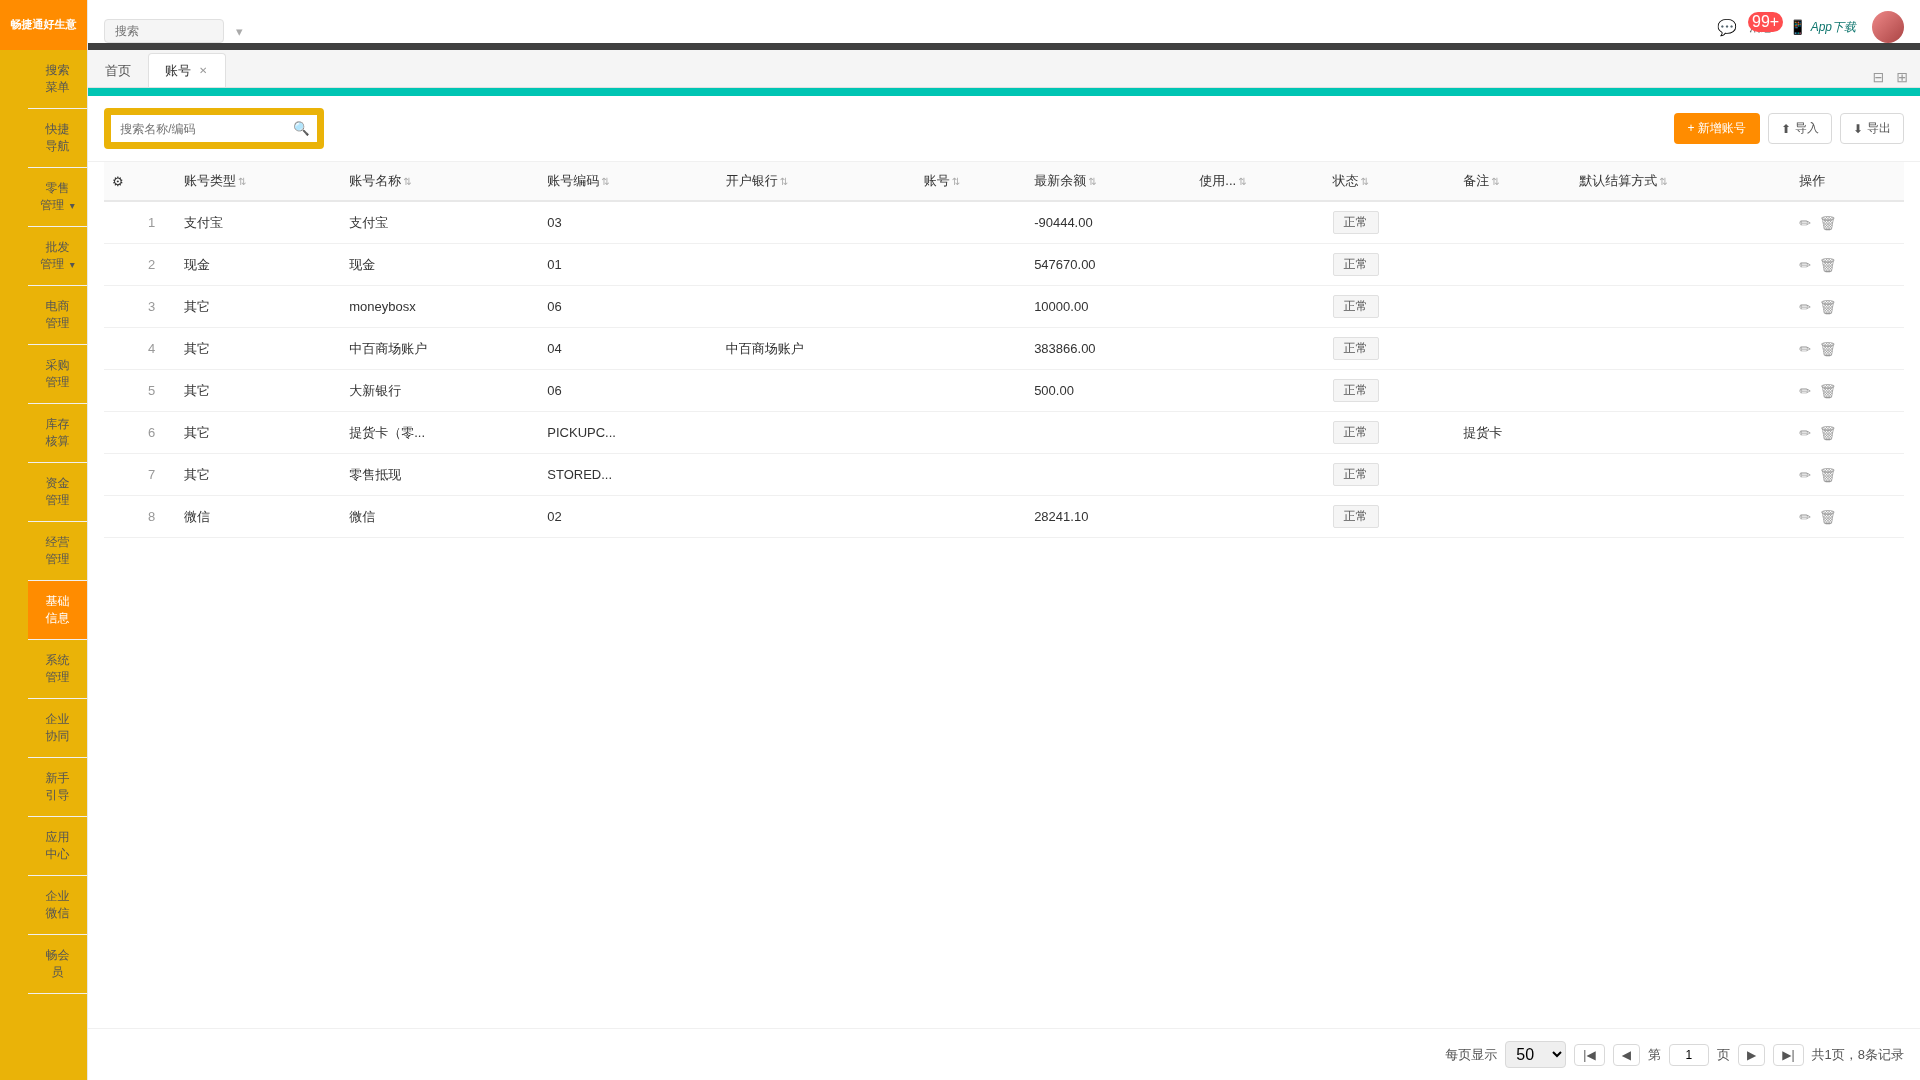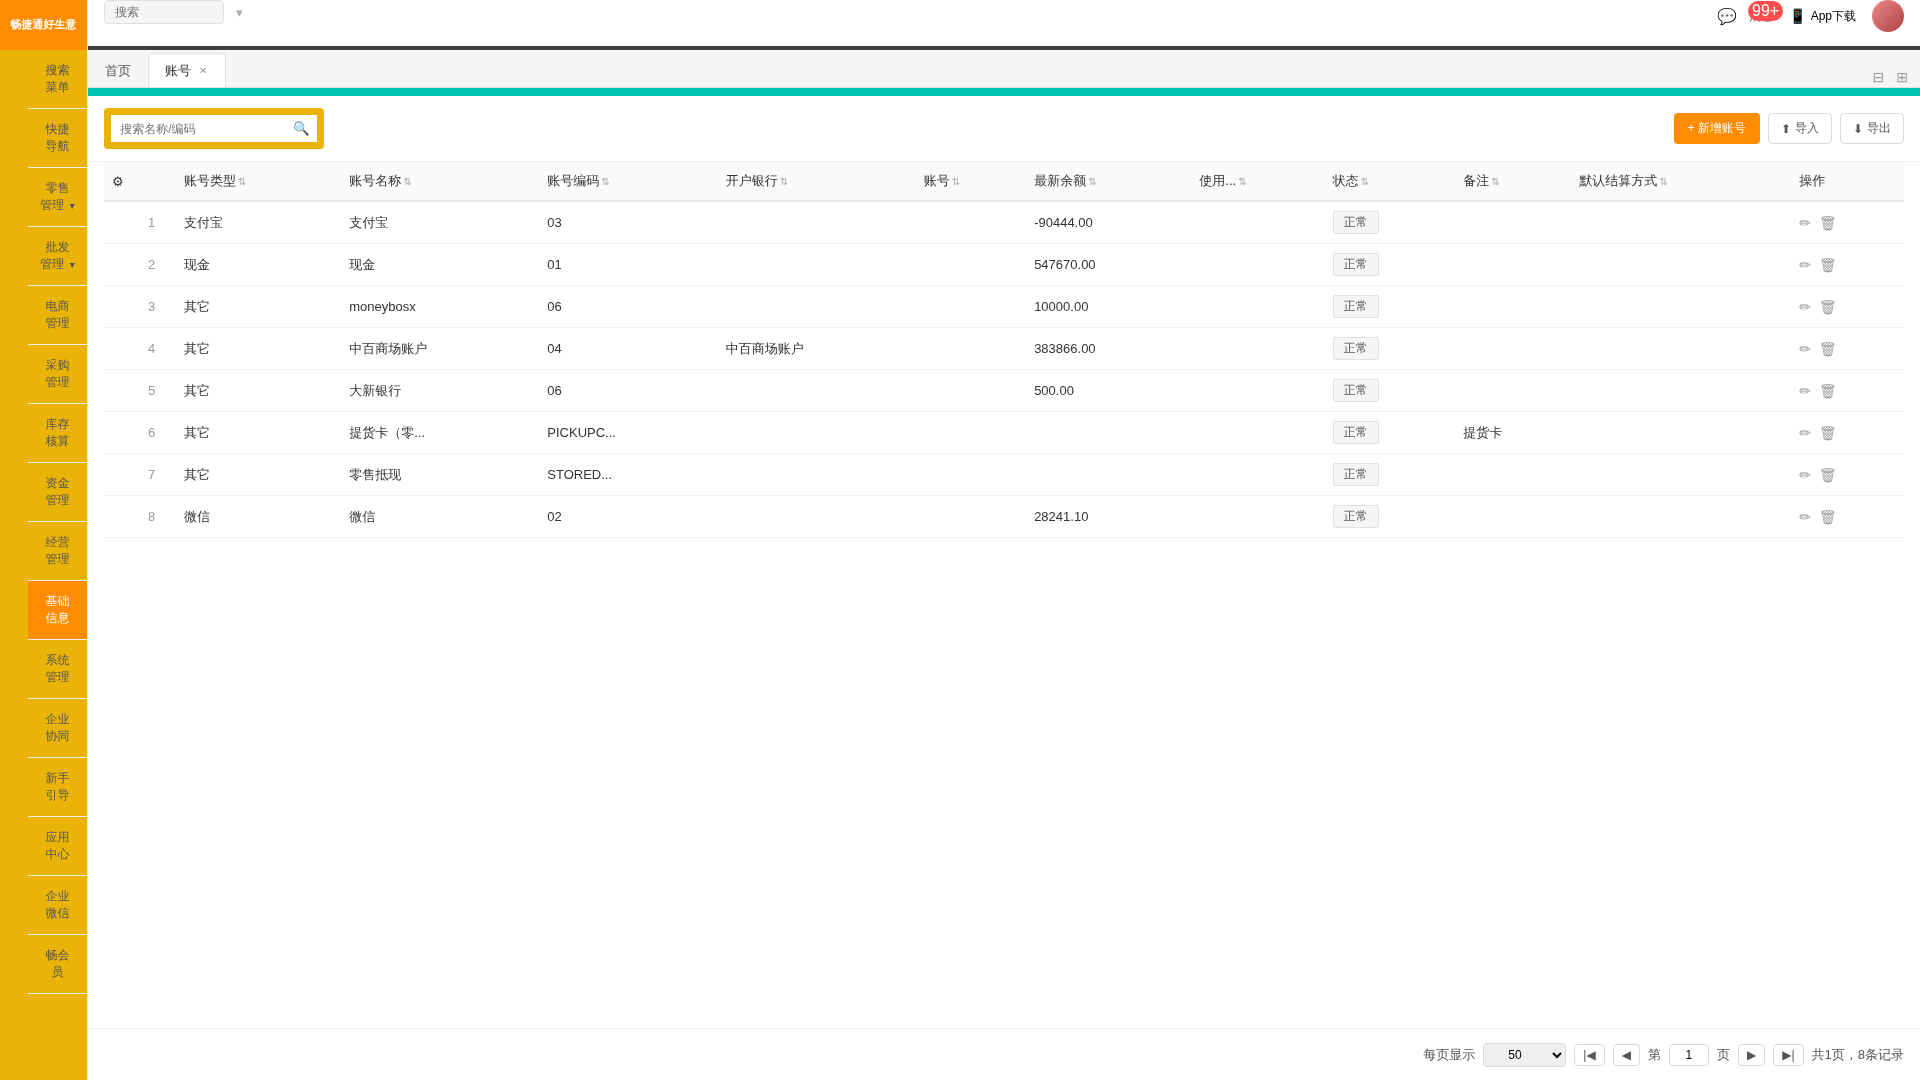--- a/index.html
+++ b/index.html
@@ -45,24 +45,24 @@
       display: flex;
       flex-direction: column;
       overflow: hidden;
     }
 
     
     .top-header {
       height: 50px;
       background: #fff;
       display: flex;
-      align-items: flex-start;
+      align-items: flex-end;
       justify-content: space-between;
       padding: 0 16px;
-      border-bottom: 4px solid #404040;
+      border-bottom: 7px solid #404040;
       flex-shrink: 0;
     }
     .top-header-left {
       display: flex;
       align-items: center;
       gap: 12px;
     }
     .header-search {
       background: #f5f5f5;
       border: 1px solid #e0e0e0;
@@ -289,22 +289,22 @@
       padding: 0 16px;
       gap: 8px;
       border-top: 1px solid #f0f0f0;
       font-size: 13px;
       color: #555;
       flex-shrink: 0;
     }
     .page-size-select {
       border: 1px solid #d9d9d9;
       border-radius: 4px;
-      padding: 3px 20px;
-      font-size: 12px;
+      padding: 3px 6px;
+      font-size: 16px;
       cursor: pointer;
     }
     .page-nav-btn {
       border: 1px solid #d9d9d9;
       background: #fff;
       border-radius: 4px;
       padding: 3px 8px;
       cursor: pointer;
       font-size: 12px;
       color: #555;
@@ -393,21 +393,21 @@
       <span style="color:#aaa;cursor:pointer;">▾</span>
     </div>
     <div class="top-header-right">
       <div class="header-msg" style="position:relative;display:flex;align-items:center;gap:4px;">
         <span style="font-size:16px;">💬</span>
         <span class="badge">99+</span>
         <span style="font-size:12px;color:#555;margin-left:8px;">消息</span>
       </div>
       <div class="header-msg" style="display:flex;align-items:center;gap:4px;">
         <span style="font-size:14px;">📱</span>
-        <span style="font-size:12px;color:#000000;">App下载</span>
+        <span style="font-size:12px;color:#0f766e;font-style:italic;">App下载</span>
       </div>
       <div class="avatar" style="background:linear-gradient(135deg,#e88,#a44);"></div>
     </div>
   </div>
 
   <div class="tab-bar">
     <div class="tab">
       <span>首页</span>
     </div>
     <div class="tab active">

